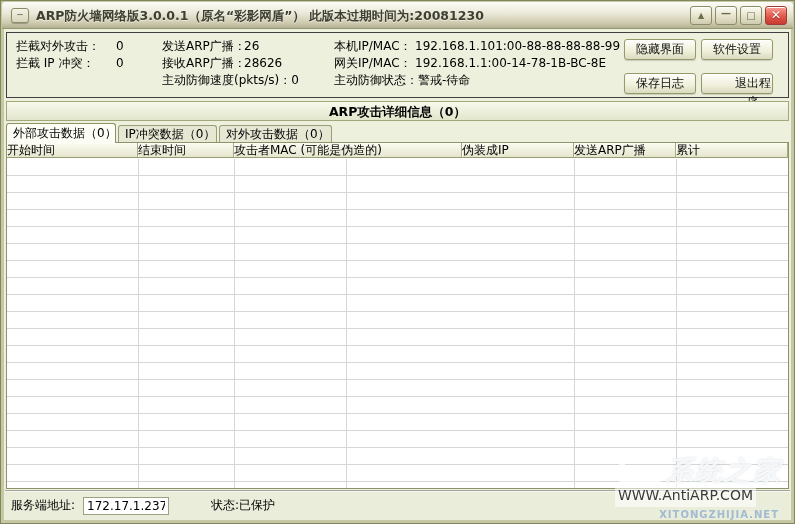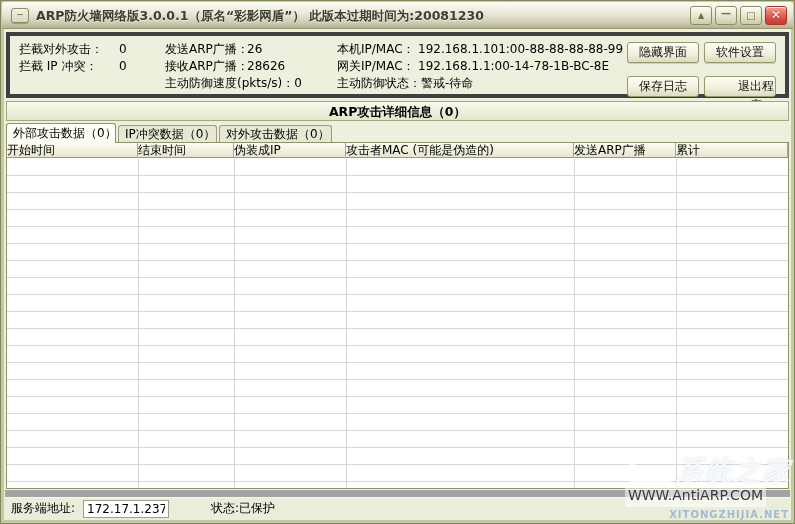--- a/index.html
+++ b/index.html
@@ -26,21 +26,21 @@
              background:linear-gradient(#FBFBF4,#E6E3CC 55%,#CFCBB0);
              color:#6B6E4B; text-align:center; font-size:10px; line-height:17px; cursor:default;
              box-shadow:inset 0 1px 0 #fff; }
   .win-btn.rollup span { font-size:8px; position:relative; top:-1px; }
   .win-btn.minimize span { font-weight:bold; position:relative; top:-2px; }
   .win-btn.close { border-color:#9E3A32; background:linear-gradient(#F7A094,#E2574A 55%,#C83A30);
                    color:#fff; font-weight:bold; font-size:12px; text-shadow:0 1px 1px rgba(0,0,0,.4); }
 
   
   .stats-panel { position:absolute; left:5px; right:5px; top:31px; height:66px;
-                 border:4px solid #404040; background:transparent; }
+                 border:1px solid #404040; background:transparent; }
   .stat-col { position:absolute; top:5px; }
   .stat-row { height:17px; line-height:17px; white-space:nowrap; }
   .stat-col.c1 { left:9px; }
   .stat-col.c2 { left:155px; }
   .stat-col.c3 { left:327px; }
   .c1 .stat-label { display:inline-block; width:100px; }
   .c2 .w .stat-label { display:inline-block; width:82px; }
   .c3 .w .stat-label { display:inline-block; width:81px; }
 
   .panel-btn { position:absolute; width:72px; height:21px; border:1px solid #969A68; border-radius:3px;
@@ -76,30 +76,30 @@
   .th.c0 { width:131px; } .th.c1 { width:96px; } .th.c2 { width:112px; }
   .th.c3 { width:228px; } .th.c4 { width:102px; } .th.c5 { flex:1; }
   .tbody { position:absolute; top:16px; left:0; right:0; bottom:0; background:
            repeating-linear-gradient(to bottom, #FFFFFF 0 16px, #D6D6D6 16px 17px); }
   .vline { position:absolute; top:16px; bottom:0; width:1px; background:#D6D6D6; }
   .vline.v0 { left:131px; } .vline.v1 { left:227px; } .vline.v2 { left:339px; }
   .vline.v3 { left:567px; } .vline.v4 { left:669px; }
 
   
   .statusbar { position:absolute; left:4px; right:4px; bottom:3px; height:30px;
-               border-top:7px solid #a3a3a3; box-shadow:inset 0 1px 0 #F6F8EA;
+               border-top:1px solid #a3a3a3; box-shadow:inset 0 1px 0 #F6F8EA;
                background:#EAEDDA; display:flex; align-items:center; }
   .statusbar .lbl { margin-left:6px; white-space:nowrap; }
   .server-input { margin-left:8px; width:86px; height:18px; border:1px solid #9DA183;
                   background:#fff; font-family:"DejaVu Sans", sans-serif; font-size:12px;
                   padding:0 3px; }
   .status-text { margin-left:42px; white-space:nowrap; }
 
   
-  .watermark { position:absolute; right:2px; bottom:2px; width:165px; height:58px; pointer-events:none; }
+  .watermark { position:absolute; right:12px; bottom:2px; width:165px; height:58px; pointer-events:none; }
   .wm-logo { position:absolute; left:2px; top:-6px; width:42px; height:30px;
              border:6px solid rgba(255,255,255,.75); border-right:none; border-radius:8px 0 0 8px; }
   .wm-big { position:absolute; right:0; top:-10px; font-size:27px; font-weight:bold; font-style:italic;
             color:rgba(255,255,255,.78); letter-spacing:2px; white-space:nowrap;
             text-shadow:0 0 2px rgba(170,185,200,.55); }
   .wm-url { position:absolute; right:26px; bottom:14px; font-size:14px; color:#3A3A3A;
             background:rgba(255,255,255,.55); padding:4px 3px; white-space:nowrap; }
   .wm-site { position:absolute; right:3px; bottom:1px; font-size:10px; font-weight:bold;
              color:rgba(148,178,208,.85); letter-spacing:1px; white-space:nowrap; }
 </style>
@@ -146,22 +146,22 @@
     <div class="tabs">
       <div class="tab t1 active">外部攻击数据（0）</div>
       <div class="tab t2">IP冲突数据（0）</div>
       <div class="tab t3">对外攻击数据（0）</div>
     </div>
 
     <div class="table">
       <div class="thead">
         <div class="th c0">开始时间</div>
         <div class="th c1">结束时间</div>
+        <div class="th c3">攻击者MAC (可能是伪造的)</div>
         <div class="th c2">伪装成IP</div>
-        <div class="th c3">攻击者MAC (可能是伪造的)</div>
         <div class="th c4">发送ARP广播</div>
         <div class="th c5">累计</div>
       </div>
       <div class="tbody"></div>
       <div class="vline v0"></div>
       <div class="vline v1"></div>
       <div class="vline v2"></div>
       <div class="vline v3"></div>
       <div class="vline v4"></div>
     </div>

